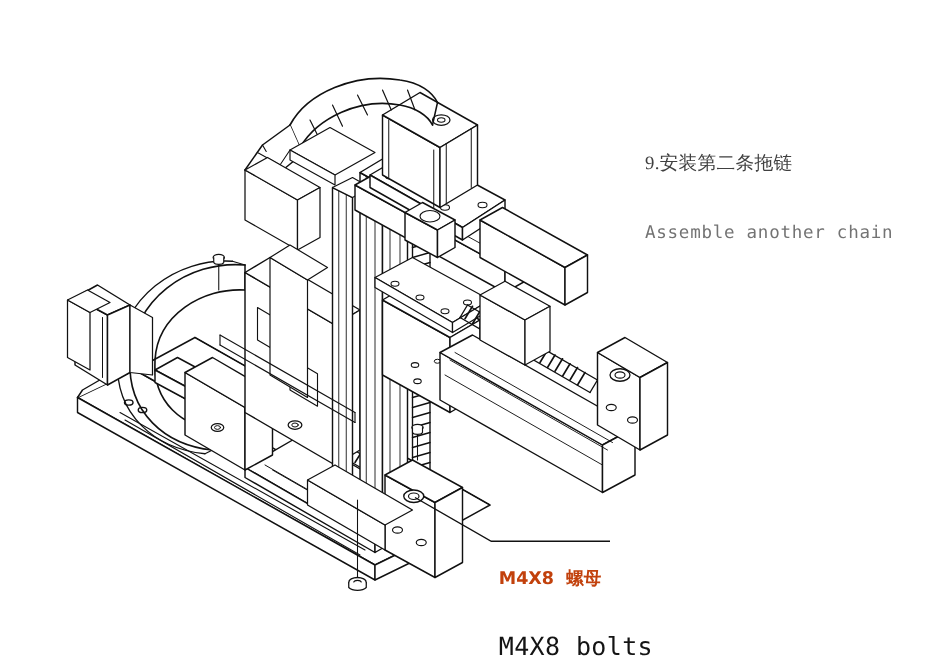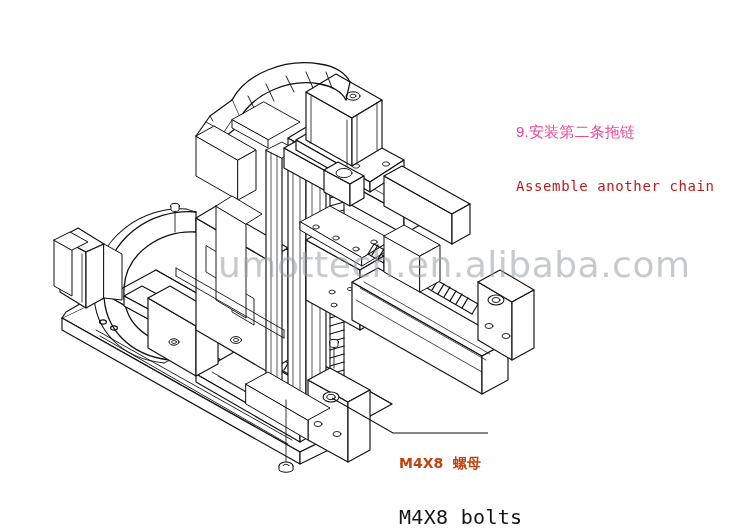--- a/index.html
+++ b/index.html
@@ -9,26 +9,26 @@
     background:#ffffff;
   }
   #stage{position:absolute;inset:0;width:750px;height:531px;}
   .layer{position:absolute;left:0;top:0;width:750px;height:531px;}
   svg{display:block;}
 
   
   .anno{position:absolute;color:#111111;white-space:pre;}
   #step-label{left:516px;top:86px;}
   #step-label .cn{
-    font-family:Liberation Sans, sans-serif;
-    font-size:15px;line-height:19px;letter-spacing:.2px;color:#ec4899;
+    font-family:Liberation Serif, serif;
+    font-size:15px;line-height:19px;letter-spacing:.2px;color:#404040;
   }
   #step-label .en{
     font-family:"DejaVu Sans Mono", monospace;
-    font-size:14px;line-height:19px;letter-spacing:.6px;color:#b91c1c;
+    font-size:14px;line-height:19px;letter-spacing:.6px;color:#737373;
   }
   #bolt-callout{left:399px;top:418px;}
   #bolt-callout .cn{
     font-family:"DejaVu Sans", sans-serif;
     font-size:14px;line-height:18px;color:#c2410c;font-weight:bold;
   }
   #bolt-callout .en{
     font-family:"DejaVu Sans Mono", monospace;
     font-size:20px;line-height:18px;letter-spacing:.3px;color:#141414;
   }
@@ -397,21 +397,20 @@
         <path d="M232,120 L232,128 L268,148 L268,140 Z" stroke-width=".95"></path>
       </g>
 
     </g>
   </svg>
 
   <svg class="layer" viewBox="0 0 750 531" width="750" height="531" xmlns="http://www.w3.org/2000/svg">
     <path d="M332,398 L393,433 L488,433" fill="none" stroke="#111111" stroke-width="1.05"></path>
   </svg>
 
-  <div id="watermark" style="color: rgb(154, 160, 166); opacity: 0.55;">umottech.en.alibaba.com</div>
 
   <div class="anno" id="step-label">
     <div class="cn">9.安装第二条拖链</div>
     <div class="en">Assemble another chain</div>
   </div>
 
   <div class="anno" id="bolt-callout">
     <div class="cn">M4X8  螺母</div>
     <div class="en">M4X8 bolts</div>
   </div>

